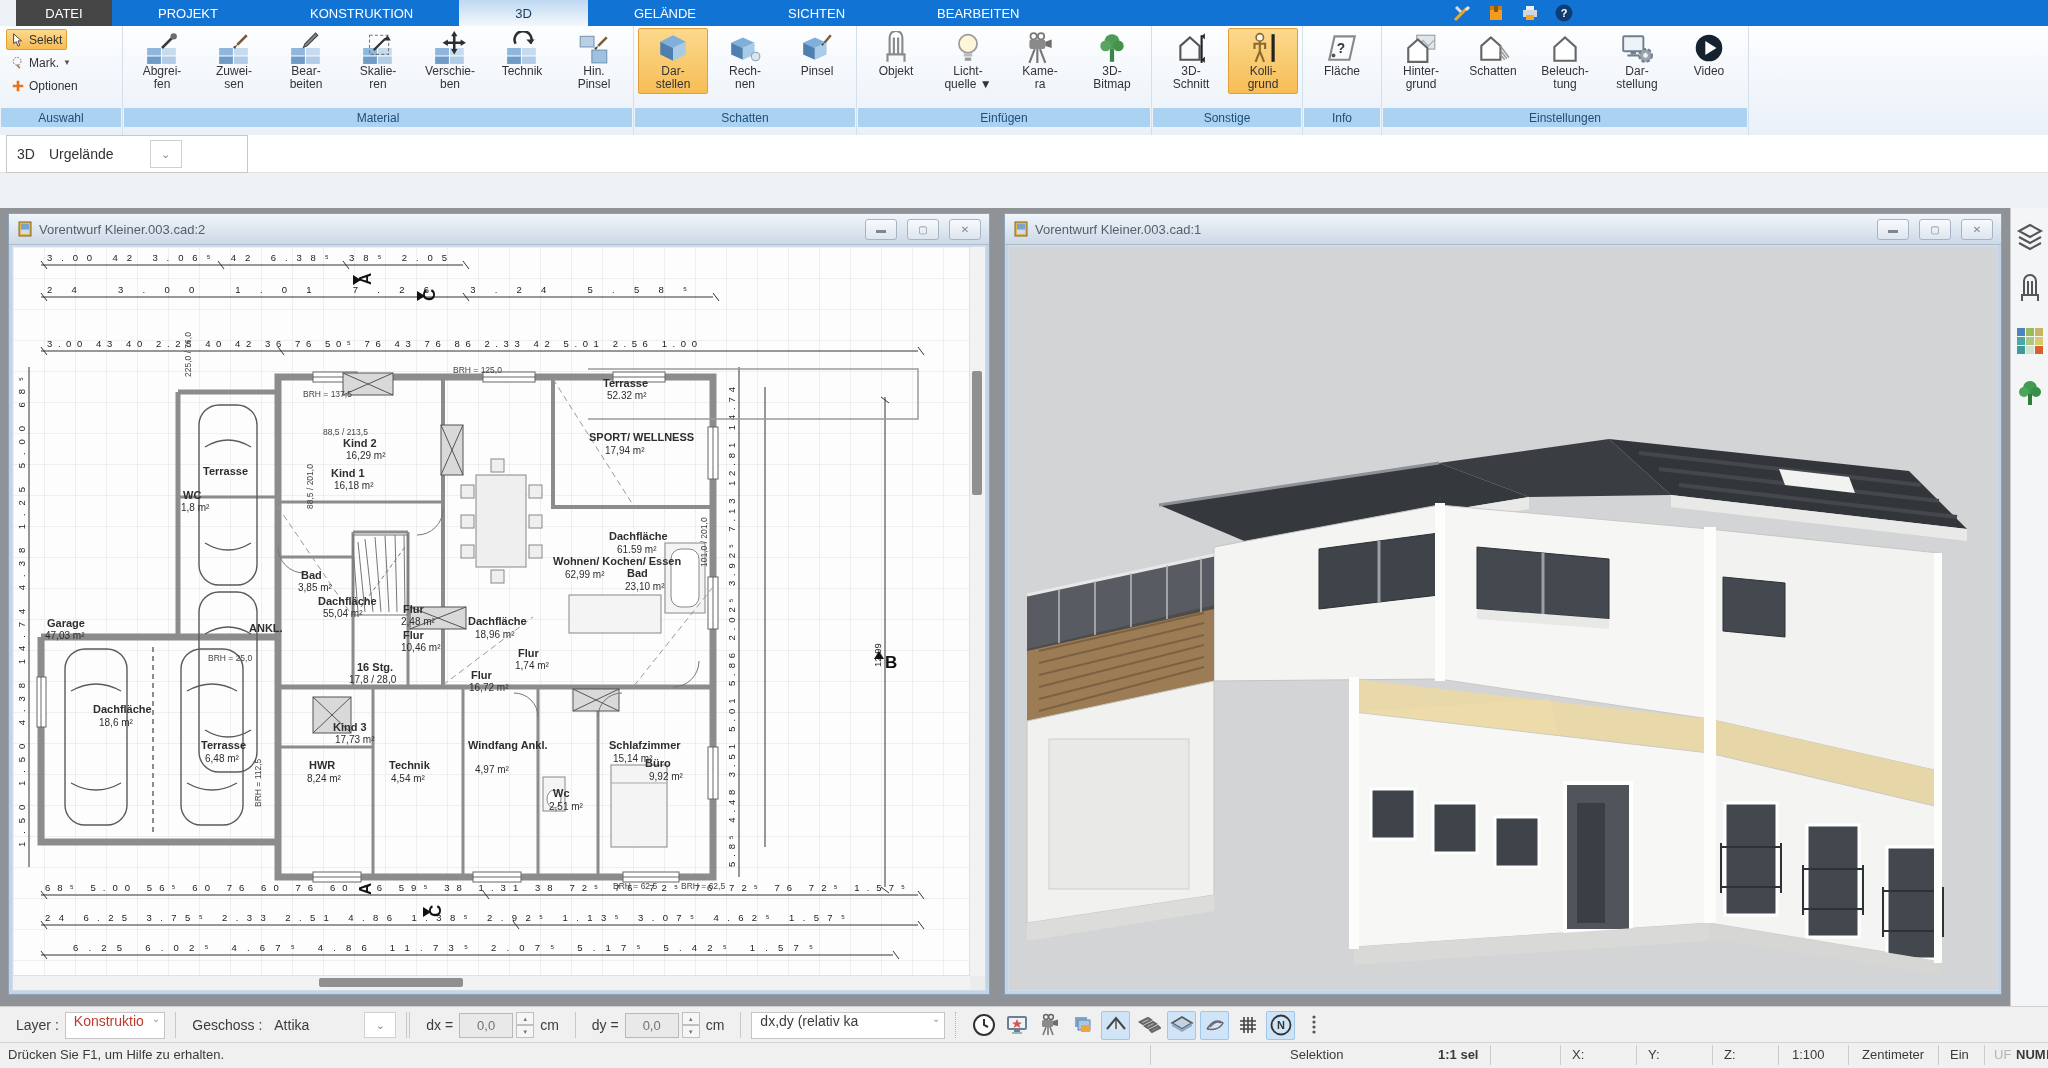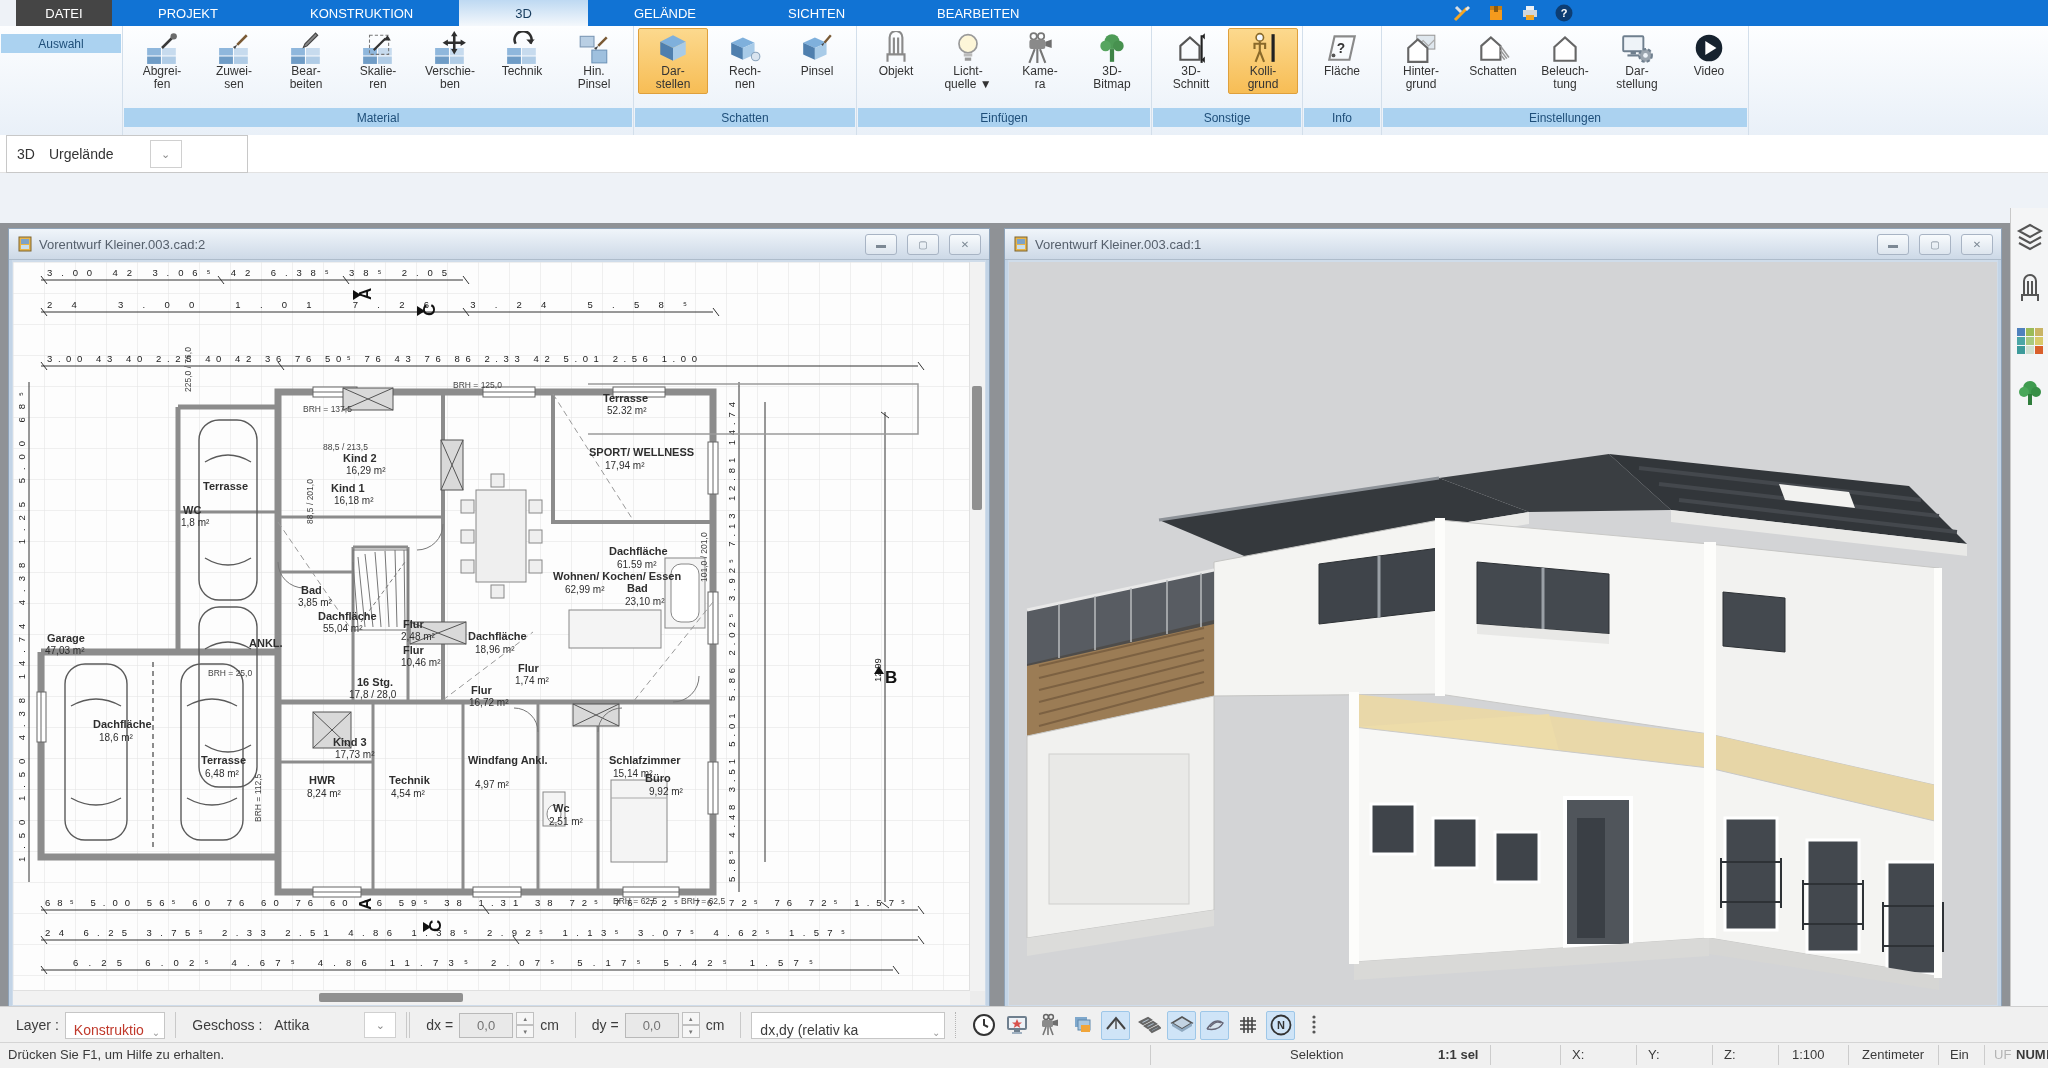--- a/index.html
+++ b/index.html
@@ -32,21 +32,21 @@
   .caret{font-size:8px;color:#555;}
 
   
   .viewrow{left:0;top:135px;width:2048px;height:37px;background:#fff;border-bottom:1px solid #e2e2e2;}
   .viewbox{left:6px;top:0px;height:36px;width:220px;border:1px solid #c8c8c8;display:flex;align-items:center;gap:14px;padding:0 10px;font-size:14px;color:#333;background:#fff;}
   .dd-chev{width:30px;height:26px;border:1px solid #d0d0d0;display:flex;align-items:center;justify-content:center;color:#888;font-size:11px;background:#fff;margin-left:22px;}
   .dialogrow{left:0;top:172px;width:2048px;height:36px;background:#fff;border-bottom:1px solid #d8d8d8;}
   .dialogbox{left:6px;top:0;height:34px;width:88px;border:1px solid #d8d8d8;display:flex;align-items:center;padding:0 8px;font-size:14px;color:#333;background:#fff;}
 
   
-  .workspace{left:0;top:208px;width:2010px;height:798px;background:#8f9296;margin-top:15px;}
+  .workspace{left:0;top:208px;width:2010px;height:798px;background:#8f9296;}
   .rightpanel{left:2010px;top:208px;width:38px;height:798px;background:#f4f5f6;border-left:1px solid #c9c9c9;display:flex;flex-direction:column;align-items:center;padding-top:14px;gap:22px;}
   .rp-ico{width:30px;height:30px;}
 
   .win{position:absolute;background:#cfdcea;border:1px solid #8fa3b8;box-shadow:0 0 0 3px #c3d4e6 inset;}
   .win-title{height:30px;display:flex;align-items:center;padding:0 8px;background:linear-gradient(#f0f5fa,#cdd9e7);border-bottom:1px solid #aebccb;gap:6px;}
   .win-title-text{font-size:13px;color:#56606c;flex:1;white-space:nowrap;overflow:hidden;}
   .win-btn{width:30px;height:19px;border:1px solid #a8b4c4;border-radius:3px;background:linear-gradient(#f8fbfd,#dde5ee);display:flex;align-items:center;justify-content:center;font-size:10px;color:#7c8894;margin-left:4px;}
   .win-icon{width:16px;height:16px;}
   .win-body{position:absolute;left:4px;top:33px;right:4px;bottom:4px;background:#fff;overflow:hidden;}
 
@@ -55,21 +55,21 @@
   .vthumb{position:absolute;left:2px;width:10px;border-radius:2px;background:#909090;}
   .hscroll{position:absolute;left:0;right:15px;bottom:0;height:14px;background:#f2f2f2;border-top:1px solid #e0e0e0;}
   .hthumb{position:absolute;top:2px;height:9px;border-radius:2px;background:#909090;}
   .scorner{position:absolute;right:0;bottom:0;width:15px;height:14px;background:#ececec;}
 
   
   .btoolbar{left:0;top:1006px;width:2048px;height:36px;background:#f0f0f0;border-top:1px solid #cfcfcf;display:flex;align-items:center;font-size:14px;color:#3c3c3c;}
   .bt-sep{width:1px;height:26px;background:#c9c9c9;margin:0 10px;}
   .bt-lbl{margin:0 6px;}
   .red{color:#c0392b;}
-  .ddbox{display:flex;align-items:flex-end;border:1px solid #c6c6c6;background:#fff;height:25px;padding:0 4px 0 8px;}
+  .ddbox{display:flex;align-items:flex-start;border:1px solid #c6c6c6;background:#fff;height:25px;padding:0 4px 0 8px;}
   .ddbox .chv{color:#999;font-size:10px;margin-left:8px;}
   .spinval{width:52px;height:23px;background:#e9e9e9;border:1px solid #b9b9b9;color:#737373;display:flex;align-items:center;justify-content:center;font-size:13px;}
   .spinner{display:flex;flex-direction:column;margin-left:3px;}
   .spinner div{width:16px;height:11px;border:1px solid #c0c0c0;background:#f6f6f6;color:#777;font-size:6px;display:flex;align-items:center;justify-content:center;}
   .bt-ico{width:27px;height:27px;margin:0 2px;display:flex;align-items:center;justify-content:center;border:1px solid transparent;border-radius:2px;}
   .bt-ico.on{background:#cfe4f7;border-color:#9ec7e8;}
 
   
   .statusbar{left:0;top:1042px;width:2048px;height:26px;background:#f0f0f0;border-top:1px solid #d4d4d4;font-size:13px;color:#3a3a3a;}
   .st{position:absolute;top:4px;}
@@ -114,20 +114,42 @@
       <svg class="tb-ico" viewBox="0 0 20 20">
           <circle cx="10" cy="10" r="8.5" fill="#0d3d73"></circle>
           <text x="10" y="14" text-anchor="middle" font-size="11" fill="#fff" font-weight="bold">?</text>
         </svg>
     </div>
   </div>
 
   <div class="abs ribbon">
 
     <div class="rgroup" style="width:122px;">
+      <div class="rgroup-body aus-body">
+        <div class="aus-item hl">
+          <svg width="14" height="14" viewBox="0 0 16 16">
+              <polygon points="3,1 12,9 8,9 10,14 8,15 6,10 3,12" fill="#fff" stroke="#333" stroke-width="1"></polygon>
+            </svg>
+          <span>Selekt</span>
+        </div>
+        <div class="aus-item">
+          <svg width="14" height="14" viewBox="0 0 16 16">
+              <circle cx="7" cy="6" r="4.5" fill="none" stroke="#666" stroke-dasharray="2 1.5"></circle>
+              <path d="M7 10 l3 4" stroke="#c6762c" stroke-width="2"></path>
+            </svg>
+          <span>Mark.</span>
+          <span class="caret">▼</span>
+        </div>
+        <div class="aus-item">
+          <svg width="14" height="14" viewBox="0 0 16 16">
+              <path d="M8 2 V14 M2 8 H14" stroke="#e8731a" stroke-width="3"></path>
+            </svg>
+          <span>Optionen</span>
+        </div>
+      </div>
       <div class="rgroup-label">Auswahl</div>
     </div>
 
     <div class="rgroup">
       <div class="rgroup-body">
         <div class="rbtn">
           <svg class="ricon" viewBox="0 0 32 32">
               <rect x="2" y="16" width="13" height="7" fill="#8fb7dc"></rect>
               <rect x="16" y="16" width="13" height="7" fill="#c7dbee"></rect>
               <rect x="2" y="24" width="13" height="7" fill="#6f9cc6"></rect>

